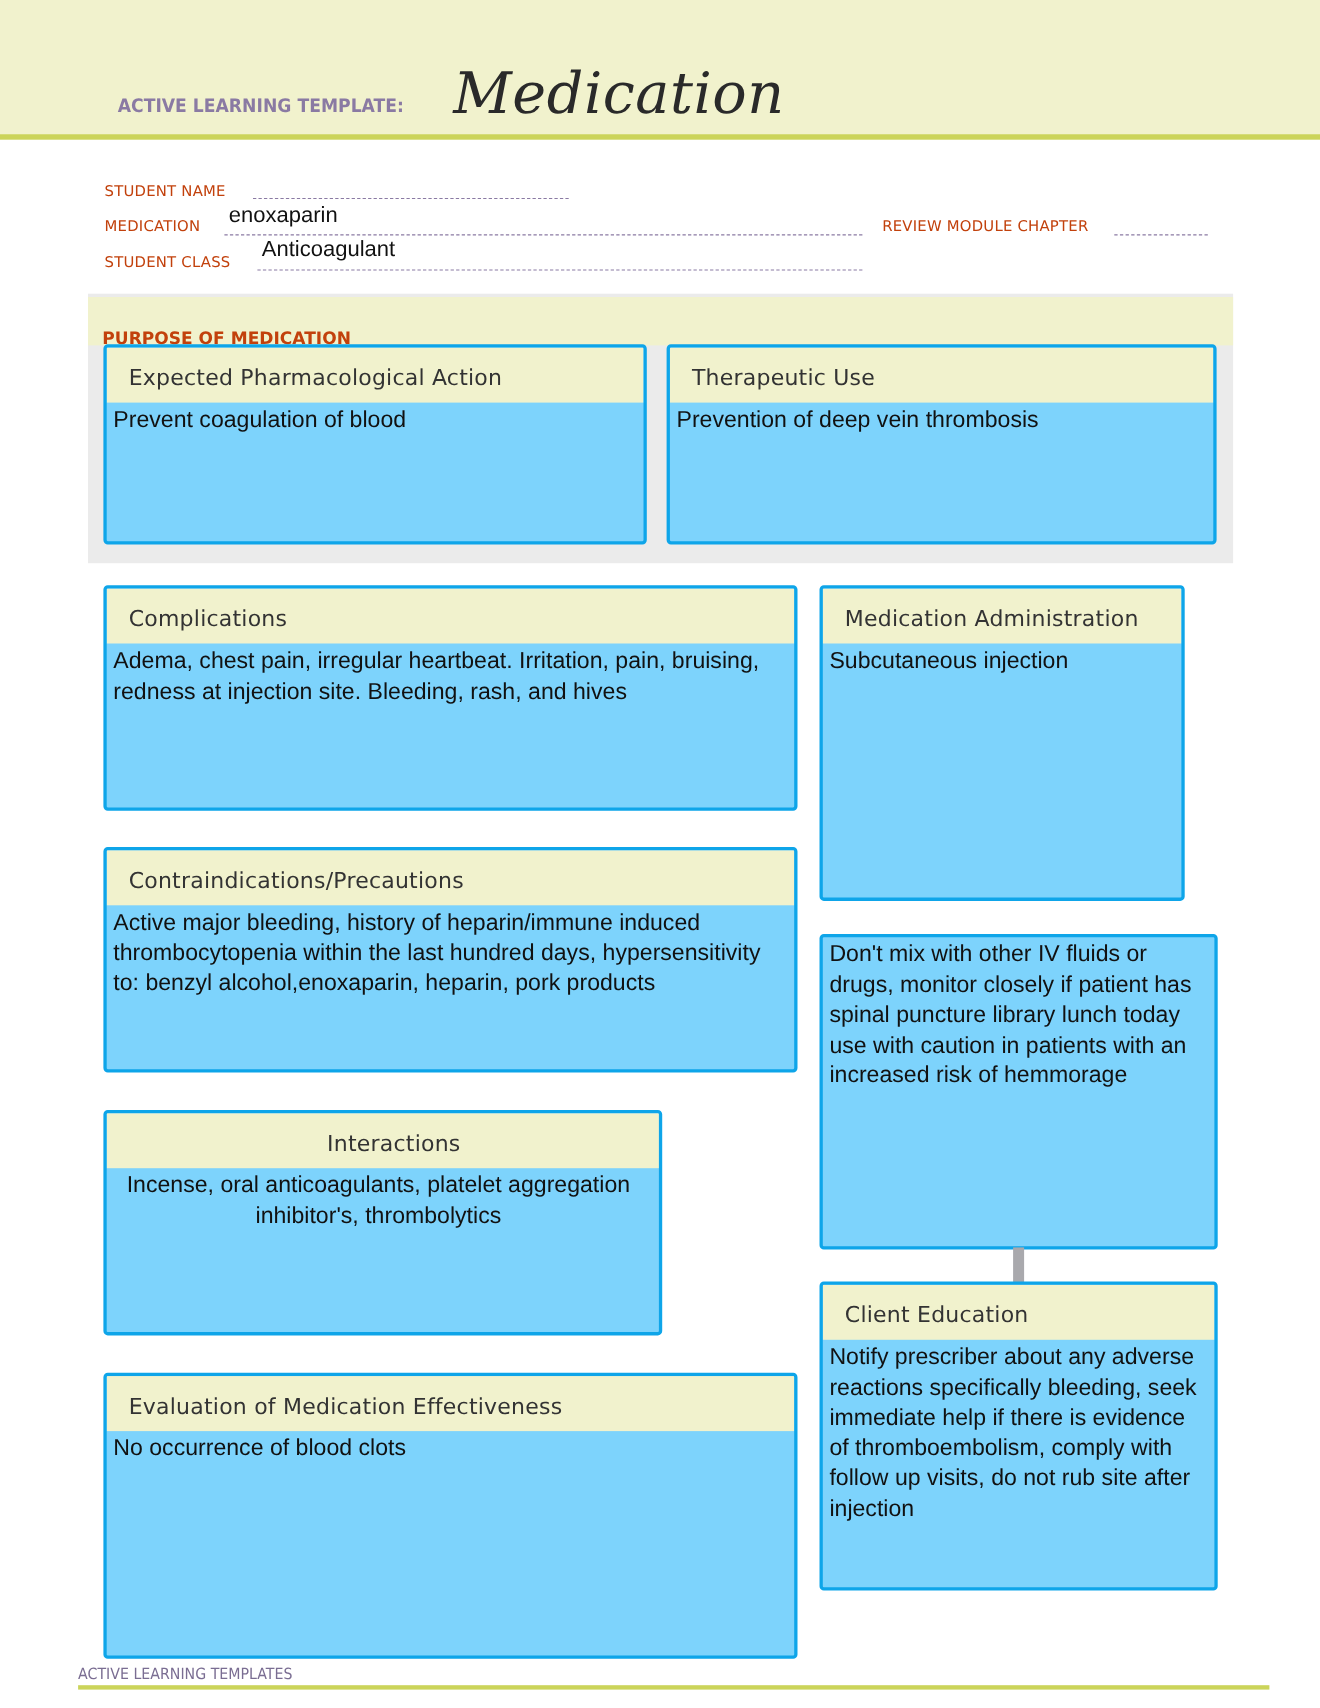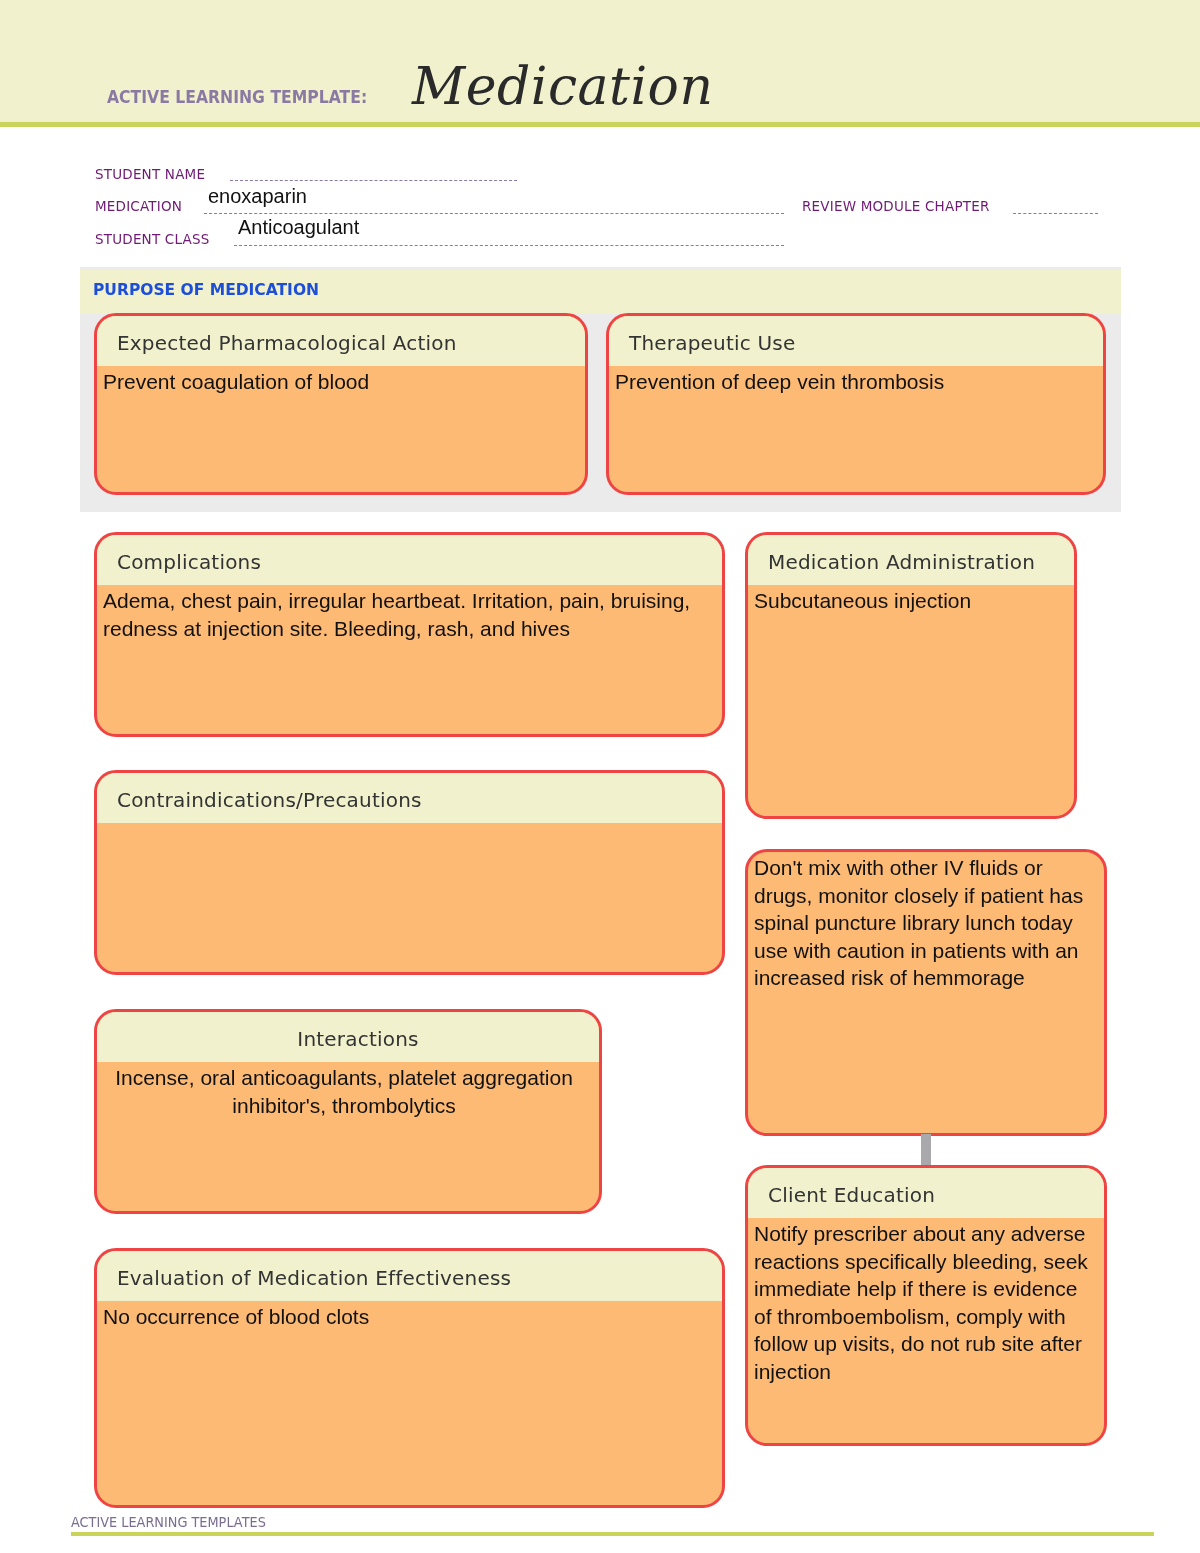--- a/index.html
+++ b/index.html
@@ -4,29 +4,29 @@
 <style>
   * { box-sizing: border-box; margin: 0; padding: 0; }
   html, body { width: 1200px; height: 1553px; background: #ffffff; overflow: hidden; }
   body { position: relative; font-family: "Liberation Sans", sans-serif; color: #111; }
 
   .header-band { position: absolute; left: 0; top: 0; width: 1200px; height: 122px; background: #f1f2cd; }
   .header-rule { position: absolute; left: 0; top: 122px; width: 1200px; height: 5px; background: #cbd45a; }
   .header-prefix { position: absolute; left: 107px; top: 87px; font-family: "DejaVu Sans", sans-serif; font-weight: bold; font-size: 17px; color: #8a7aa3; letter-spacing: 0px; transform: scaleX(0.92); transform-origin: left; }
   .header-title { position: absolute; left: 412px; top: 56px; font-family: "DejaVu Serif", serif; font-style: italic; font-size: 52px; color: #2a2a2a; letter-spacing: 0.5px; }
 
-  .field-label { position: absolute; font-family: "DejaVu Sans", sans-serif; font-size: 13.5px; color: #701a75; letter-spacing: 0.2px; }
+  .field-label { position: absolute; font-family: "DejaVu Sans", sans-serif; font-size: 13.5px; color: #c2410c; letter-spacing: 0.2px; }
   .field-line { position: absolute; height: 0; border-bottom: 1.5px dashed #8a7aa3; }
   .field-value { position: absolute; font-family: "Liberation Sans", sans-serif; font-size: 20px; color: #111; }
 
   .purpose-band { position: absolute; left: 80px; top: 267px; width: 1041px; height: 245px; background: #ebebeb; }
   .purpose-band-top { position: absolute; left: 80px; top: 270px; width: 1041px; height: 44px; background: #f1f2cd; }
-  .purpose-title { position: absolute; left: 93px; top: 281px; font-family: "DejaVu Sans", sans-serif; font-weight: bold; font-size: 15.5px; color: #1d4ed8; }
+  .purpose-title { position: absolute; left: 93px; top: 299px; font-family: "DejaVu Sans", sans-serif; font-weight: bold; font-size: 15.5px; color: #c2410c; }
 
-  .box { position: absolute; background: #fdba74; border: 3px solid #ef4444; border-radius: 22px; overflow: hidden; }
+  .box { position: absolute; background: #7dd3fc; border: 3px solid #0ea5e9; border-radius: 4px; overflow: hidden; }
   .box-head { height: 50px; background: #f1f2cd; padding-left: 20px; padding-top: 15px; font-family: "DejaVu Sans", sans-serif; font-size: 20px; color: #333; letter-spacing: 0.2px; }
   .box-body { padding: 2px 14px 0 6px; font-family: "Liberation Sans", sans-serif; font-size: 21px; line-height: 27.5px; color: #111; }
 
   .connector { position: absolute; left: 921px; top: 1134px; width: 10px; height: 33px; background: #a9a9ad; }
 
   .footer-label { position: absolute; left: 71px; top: 1514px; font-family: "DejaVu Sans", sans-serif; font-size: 14px; color: #7a6d92; transform: scaleX(0.92); transform-origin: left; }
   .footer-rule { position: absolute; left: 71px; top: 1532px; width: 1083px; height: 4px; background: #cbd45a; }
 </style>
 </head>
 <body>
@@ -64,20 +64,21 @@
   <div class="box-body">Prevention of deep vein thrombosis</div>
 </div>
 
 <div class="box" style="left:94px; top:532px; width:631px; height:205px;">
   <div class="box-head">Complications</div>
   <div class="box-body">Adema, chest pain, irregular heartbeat. Irritation, pain, bruising, redness at injection site. Bleeding, rash, and hives</div>
 </div>
 
 <div class="box" style="left:94px; top:770px; width:631px; height:205px;">
   <div class="box-head">Contraindications/Precautions</div>
+  <div class="box-body">Active major bleeding, history of heparin/immune induced thrombocytopenia within the last hundred days, hypersensitivity to: benzyl alcohol,enoxaparin, heparin, pork products</div>
 </div>
 
 <div class="box" style="left:94px; top:1009px; width:508px; height:205px;text-align:center;">
   <div class="box-head">Interactions</div>
   <div class="box-body">Incense, oral anticoagulants, platelet aggregation inhibitor's, thrombolytics</div>
 </div>
 
 <div class="box" style="left:94px; top:1248px; width:631px; height:260px;">
   <div class="box-head">Evaluation of Medication Effectiveness</div>
   <div class="box-body">No occurrence of blood clots</div>

